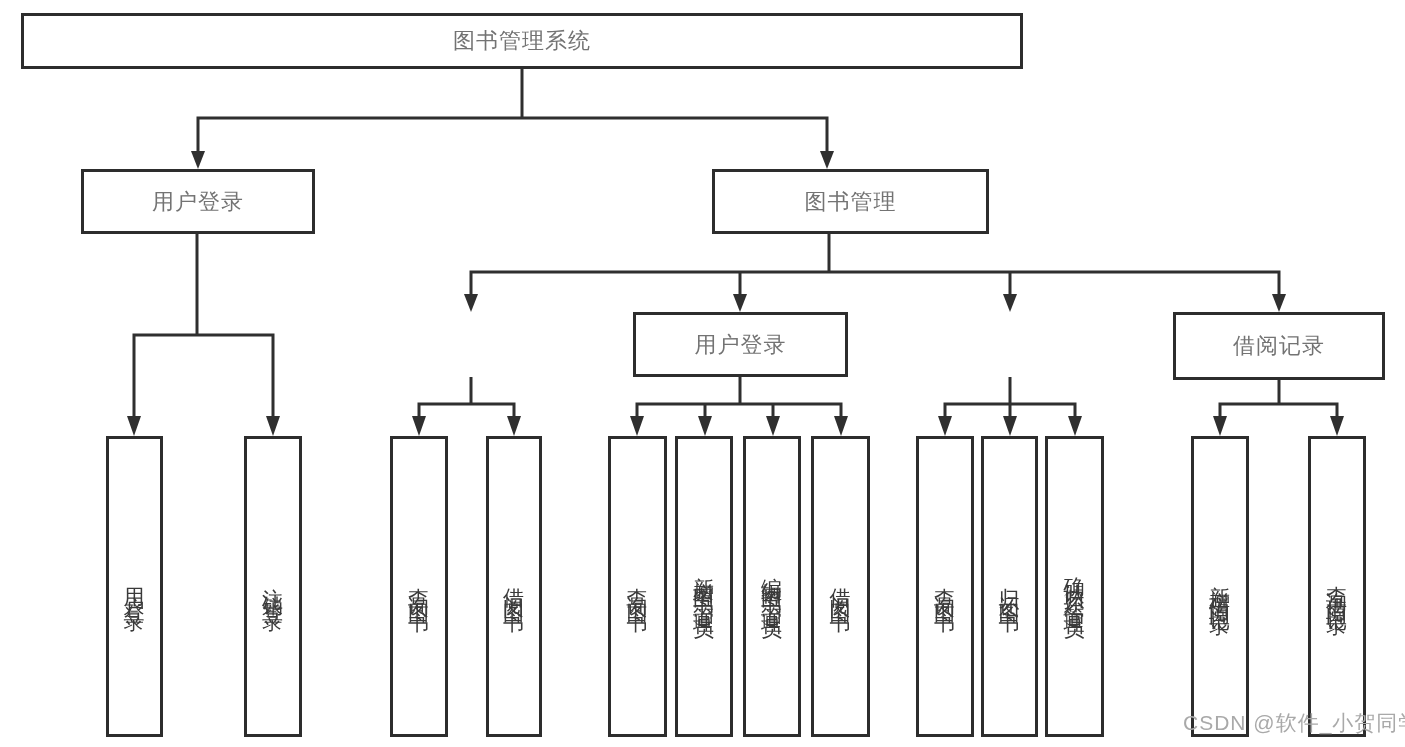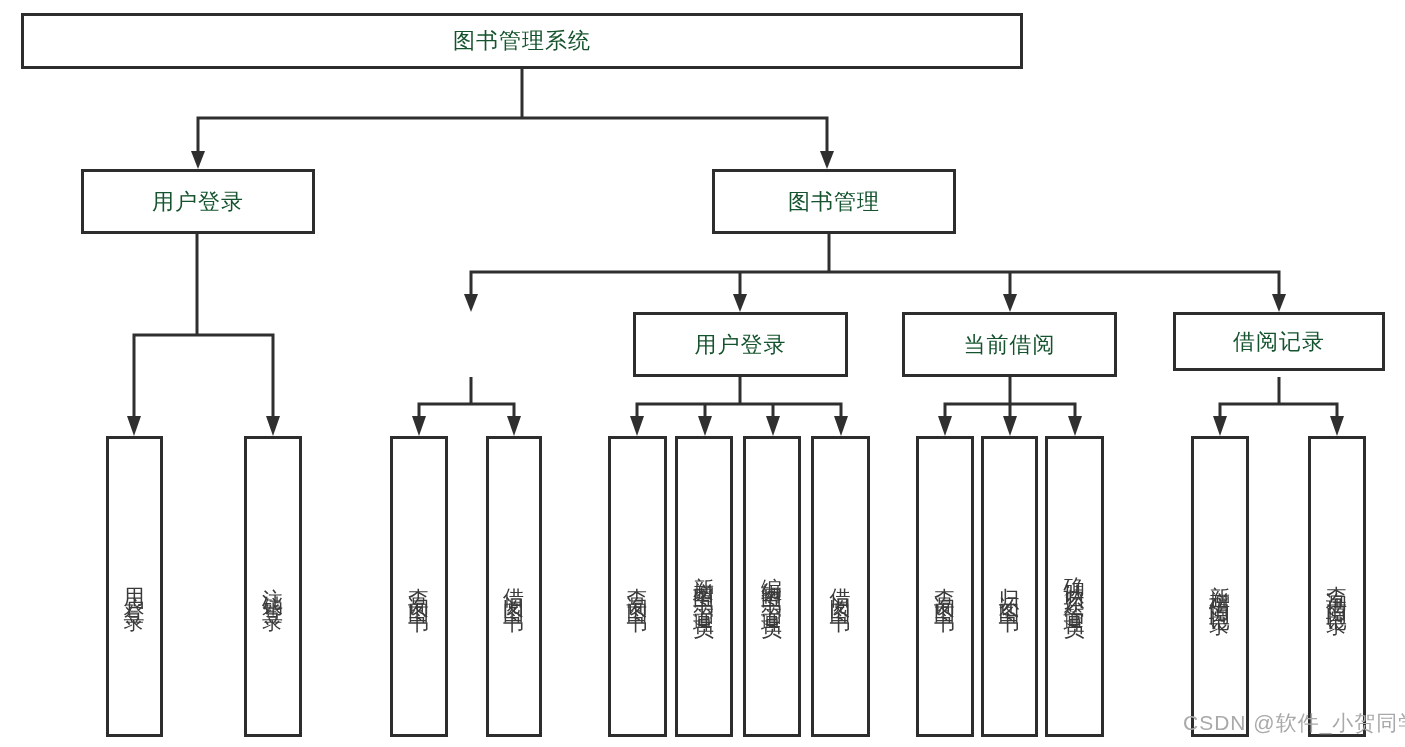--- a/index.html
+++ b/index.html
@@ -17,21 +17,21 @@
     width: 1405px; height: 747px;
   }
   .node {
     position: absolute;
     box-sizing: border-box;
     border: 3px solid #2d2d2d;
     background: #ffffff;
     display: flex;
     align-items: center;
     justify-content: center;
-    color: #14532d;
+    color: #737373;
     font-size: 22px;
     letter-spacing: 1px;
     white-space: nowrap;
   }
   .leaf {
     position: absolute;
     box-sizing: border-box;
     border: 3px solid #2d2d2d;
     background: #ffffff;
     top: 436px;
@@ -122,25 +122,24 @@
       <path d="M1279,377 V404"></path>
       <path d="M1220,417 V404 H1337 V417"></path>
       <polygon points="1213,416 1227,416 1220,436"></polygon>
       <polygon points="1330,416 1344,416 1337,436"></polygon>
     </g>
   </svg>
 
   <div class="node" style="left:21px; top:13px; width:1002px; height:56px;">图书管理系统</div>
 
   <div class="node" style="left:81px; top:169px; width:234px; height:65px;">用户登录</div>
-  <div class="node" style="left:712px; top:169px; width:244px; height:65px;">图书管理</div>
+  <div class="node" style="left:712px; top:169px; width:277px; height:65px;">图书管理</div>
 
   <div class="node" style="left:633px; top:312px; width:215px; height:65px;">用户登录</div>
-  <div class="node" style="left:902px; top:312px; width:215px; height:65px;">当前借阅</div>
-  <div class="node" style="left:1173px; top:312px; width:212px; height:59px;">借阅记录</div>
+  <div class="node" style="left:1173px; top:312px; width:212px; height:68px;">借阅记录</div>
 
   <div class="leaf" style="left:106px; width:57px;">用户登录</div>
   <div class="leaf" style="left:244px; width:58px;">注销登录</div>
 
   <div class="leaf" style="left:390px; width:58px;">查询图书</div>
   <div class="leaf" style="left:486px; width:56px;">借阅图书</div>
 
   <div class="leaf" style="left:608px; width:59px;">查询图书</div>
   <div class="leaf long" style="left:675px; width:58px;">新增图书（管理员）</div>
   <div class="leaf long" style="left:743px; width:58px;">编辑图书（管理员）</div>

